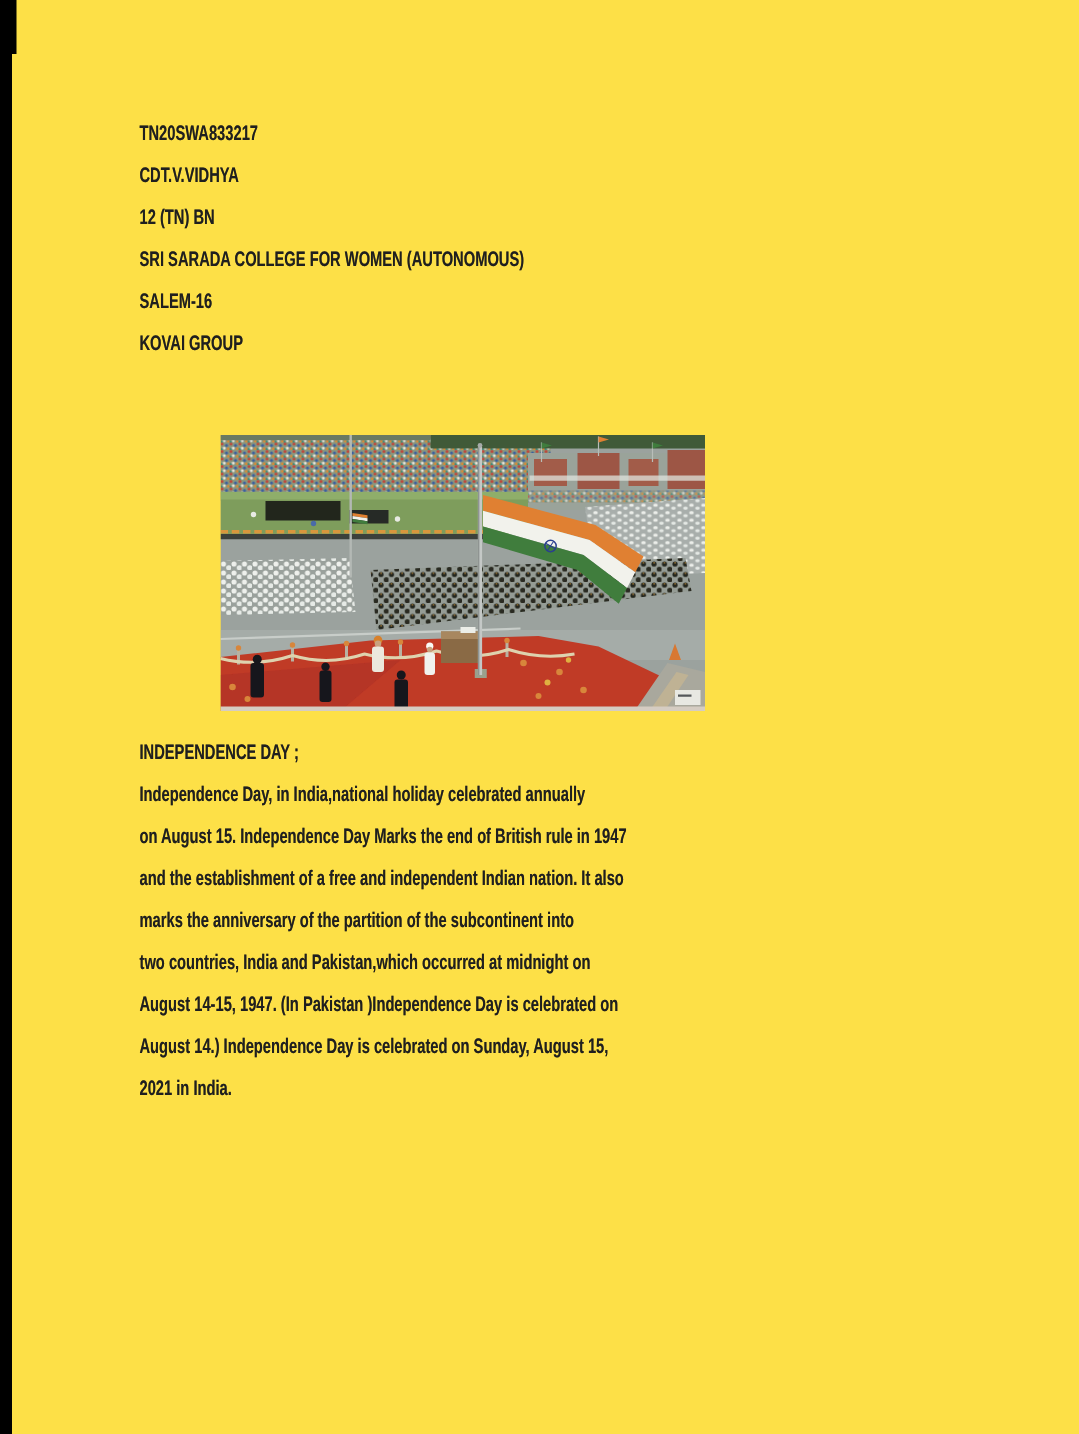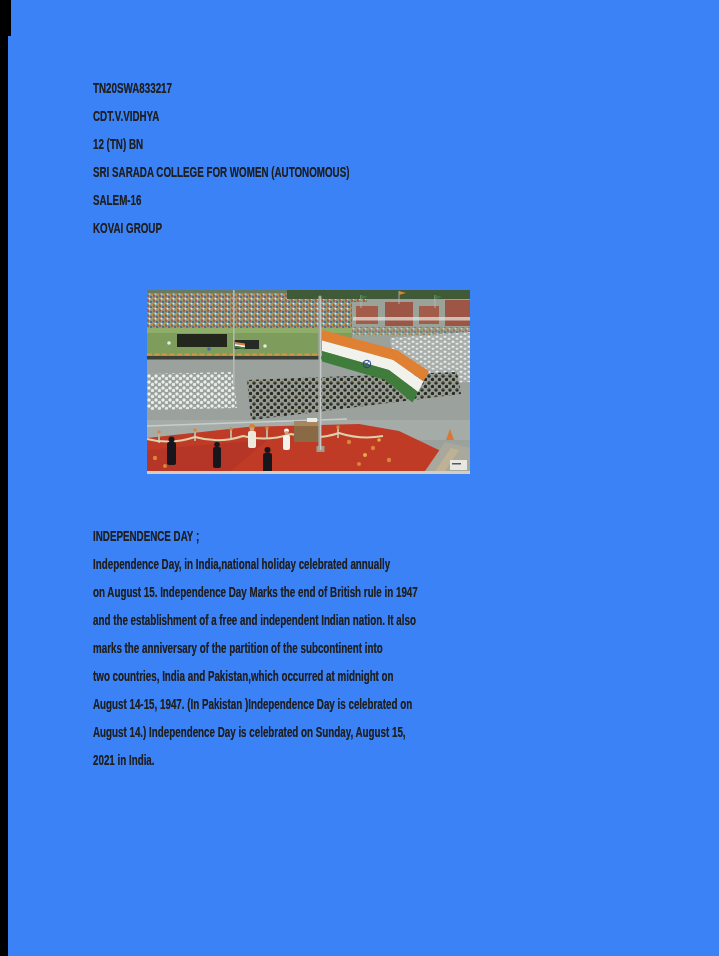--- a/index.html
+++ b/index.html
@@ -1,36 +1,36 @@
 <!DOCTYPE html>
 <html><head>
 <meta charset="utf-8">
 <style>
   html, body { margin: 0; padding: 0; background: #ffffff; }
   .page {
     position: relative;
     width: 719px;
     height: 956px;
-    background: #3b82f6;
+    background: #fde047;
     overflow: hidden;
     font-family: "Liberation Sans", sans-serif;
   }
   
   .edge-strip {
     position: absolute; left: 0; top: 0;
     width: 8px; height: 956px;
     background: #000000;
   }
   .edge-strip-top {
     position: absolute; left: 0; top: 0;
     width: 11px; height: 36px;
     background: #000000;
   }
   .header-block { position: absolute; left: 93px; top: 74px; }
-  .essay-block  { position: absolute; left: 93px; top: 522px; }
+  .essay-block  { position: absolute; left: 93px; top: 487px; }
   .tline {
     height: 28px;
     line-height: 28px;
     font-size: 14px;
     font-weight: bold;
     color: #1f1f1f;
     white-space: nowrap;
     transform: scaleX(0.70);
     transform-origin: 0 50%;
     text-shadow: 0 0 0.5px rgba(31,31,31,0.55);

